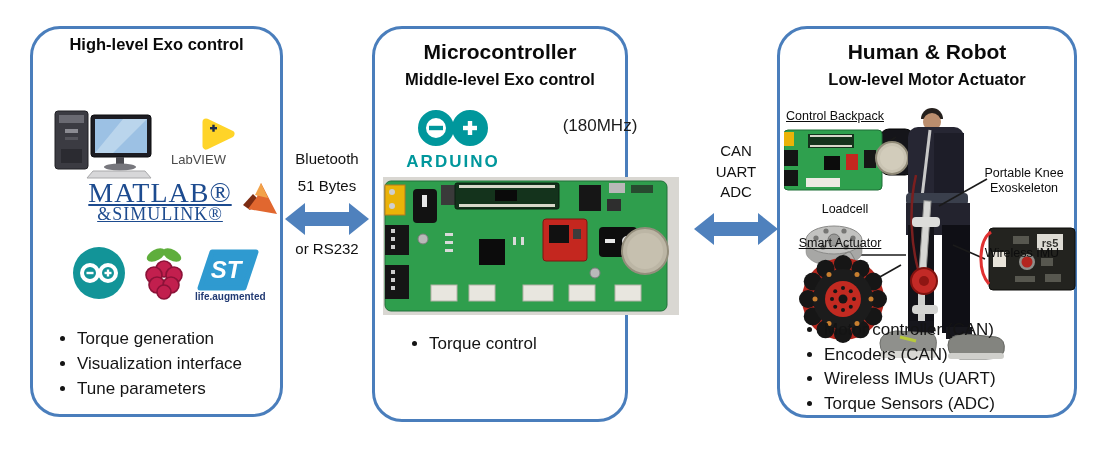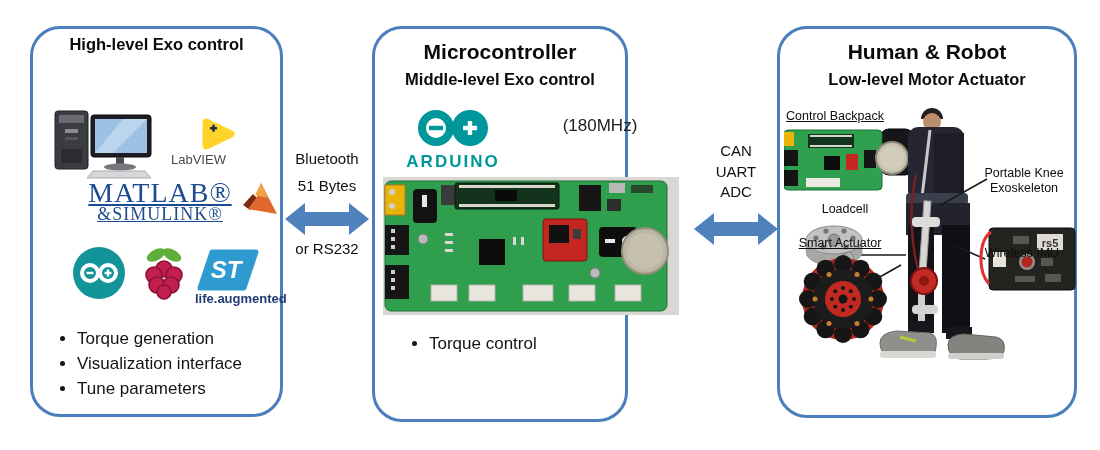--- a/index.html
+++ b/index.html
@@ -23,21 +23,21 @@
   .bullets{position:absolute;margin:0;list-style:disc;font-size:17px;color:#141414;}
   #p1 .bullets{left:14px;top:297px;padding-left:30px;line-height:25px;width:230px;}
   #p2 .bullets{left:28px;top:303px;padding-left:26px;line-height:24px;}
   #p3 .bullets{left:12px;top:289px;padding-left:32px;line-height:24.5px;z-index:7;width:270px;}
   
   .lv-label{font-size:13px;color:#4a4a4a;text-align:left;margin-top:1px;}
   .matlab{position:absolute;left:38px;top:150px;width:178px;text-align:center;
           font-family:"Liberation Serif",serif;color:#1d4b8f;line-height:1;text-decoration:underline;}
   .matlab .m1{font-size:28px;letter-spacing:1px;}
   .matlab .m2{font-size:18px;margin-top:-2px;letter-spacing:1px;}
-  .st-caption{font-size:13px;font-weight:700;color:#223a73;text-align:center;margin-top:0;}
+  .st-caption{font-size:10px;font-weight:700;color:#223a73;text-align:center;margin-top:0;}
   
   .teensy{position:absolute;left:150px;top:86px;width:150px;text-align:center;font-size:17px;line-height:22px;color:#1c1c1c;}
   
   .rlabel{position:absolute;font-size:12.5px;line-height:14.5px;color:#0d0d0d;text-align:center;z-index:5;}
 </style>
 </head>
 <body>
 
 <div class="canvas">
 
@@ -343,15 +343,21 @@
       <rect x="62" y="8" width="26" height="16" fill="#dddbd4"></rect>
       <text x="75" y="21" text-anchor="middle" font-family="Liberation Sans,sans-serif" font-size="11" font-weight="bold" fill="#33332f">rs5</text>
       <g fill="#57574f">
         <rect x="38" y="10" width="16" height="8"></rect>
           <rect x="66" y="32" width="12" height="8"></rect>
         <rect x="40" y="50" width="20" height="6"></rect>
           <rect x="70" y="48" width="16" height="8"></rect>
       </g>
     </svg>
 
+    <ul class="bullets">
+      <li>Motor controller (CAN)</li>
+      <li>Encoders (CAN)</li>
+      <li>Wireless IMUs (UART)</li>
+      <li>Torque Sensors (ADC)</li>
+    </ul>
   </section>
 
 </div>
 
 </body></html>

